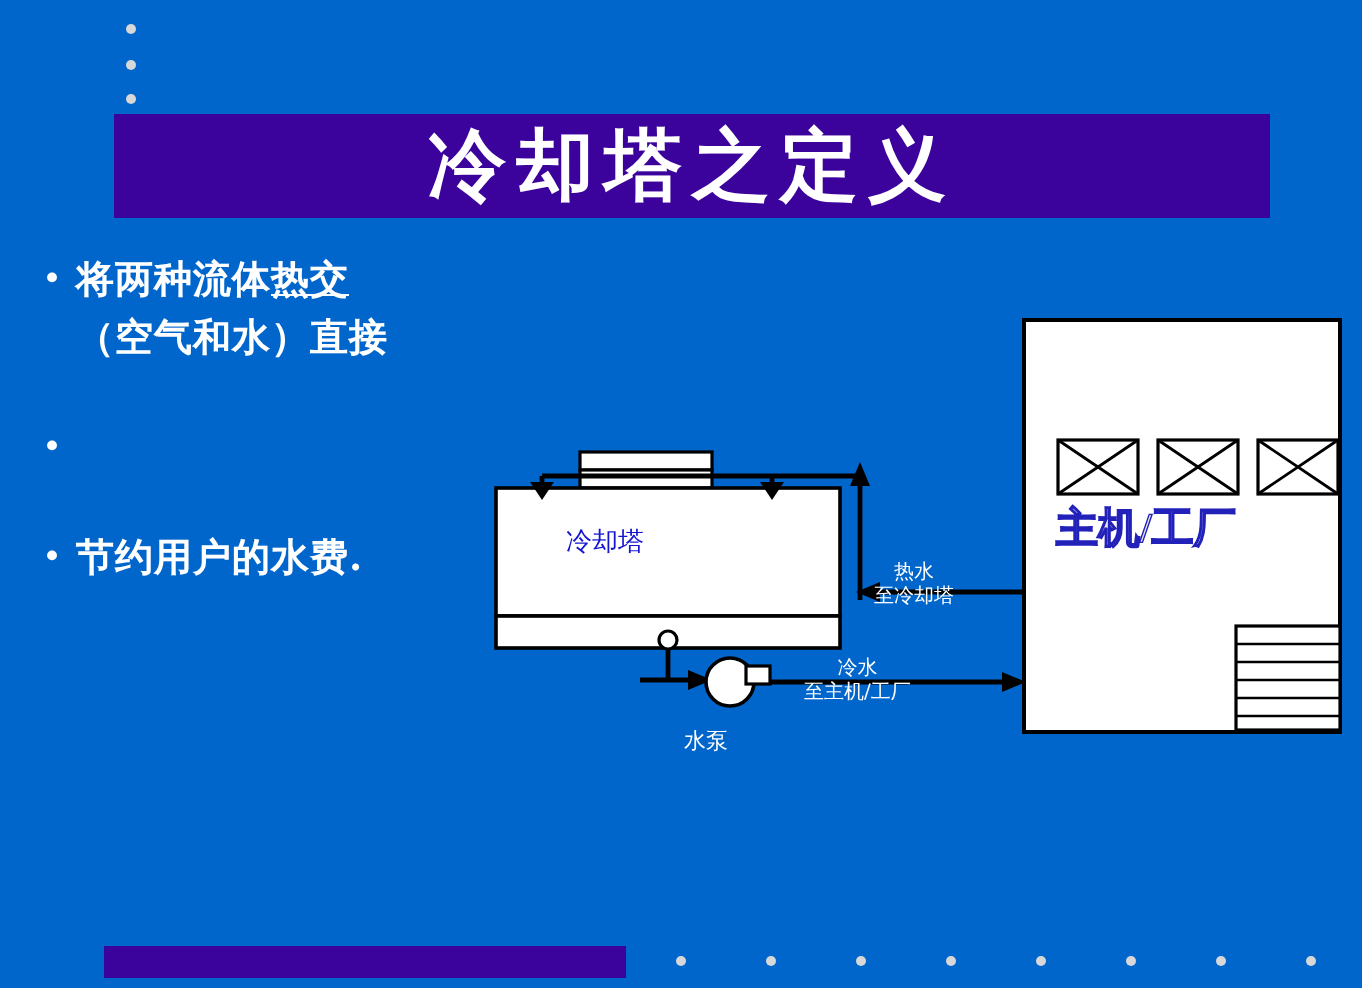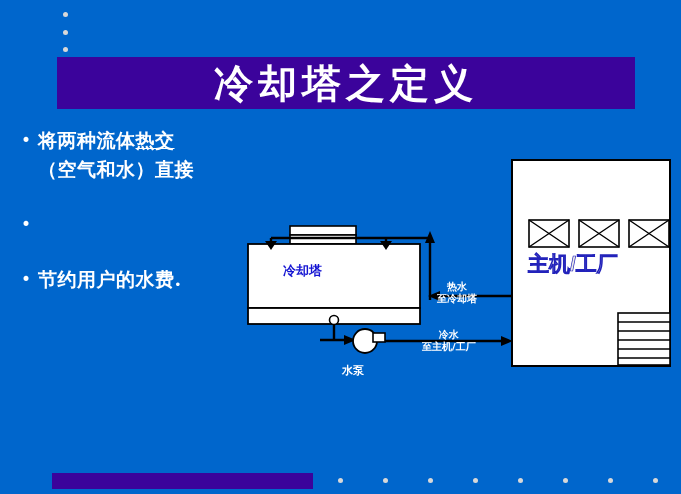--- a/index.html
+++ b/index.html
@@ -86,36 +86,36 @@
     height: 494px;
     pointer-events: none;
   }
   #diagram * { pointer-events: auto; }
 
   .dlabel {
     position: absolute;
     color: #ffffff;
     font-family: "DejaVu Serif", serif;
     font-size: 10px;
-    font-weight: bold;
+    font-weight: normal;
     line-height: 12px;
     white-space: nowrap;
     text-align: center;
   }
   #tower-label {
     position: absolute;
     color: #1414D2;
     font-family: "DejaVu Serif", serif;
     font-size: 13px;
-    font-weight: bold;
+    font-weight: normal;
     white-space: nowrap;
   }
   #plant-label {
     position: absolute;
-    font-family: Liberation Sans, sans-serif;
+    font-family: Liberation Serif, serif;
     font-size: 21px;
     font-weight: bold;
     white-space: nowrap;
     color: #e8e8e8;
     -webkit-text-stroke: 0.7px #2222bb;
   }
 
   
   #bottom-bar {
     position: absolute;
@@ -225,21 +225,21 @@
     </svg>
 
     
     <div id="tower-label" style="left:283px; top:262px;">冷却塔</div>
 
     <div class="dlabel" style="left:437px; top:281px;">
       <span>热水</span><br>
       <span>至冷却塔</span>
     </div>
 
-    <div class="dlabel" style="left:402px; top:329px;margin-left:20px;">
+    <div class="dlabel" style="left:402px; top:329px;">
       <span>冷水</span><br>
       <span>至主机/工厂</span>
     </div>
 
     <div class="dlabel" style="left:342px; top:365px; font-size:11px;">水泵</div>
 
     <div id="plant-label" style="left:528px; top:250px;">主机/工厂</div>
   </div>
 
   <div id="bottom-bar"></div>

